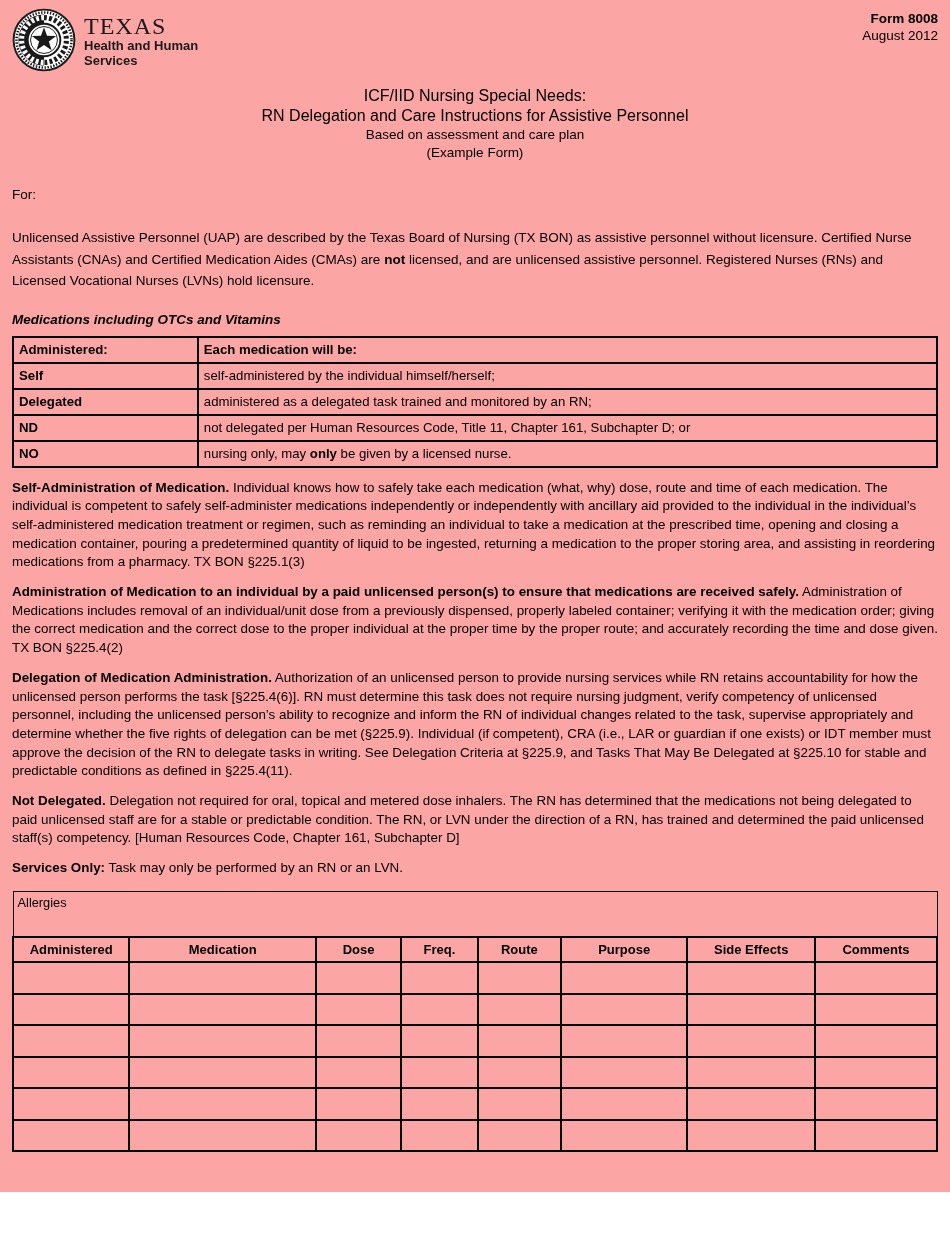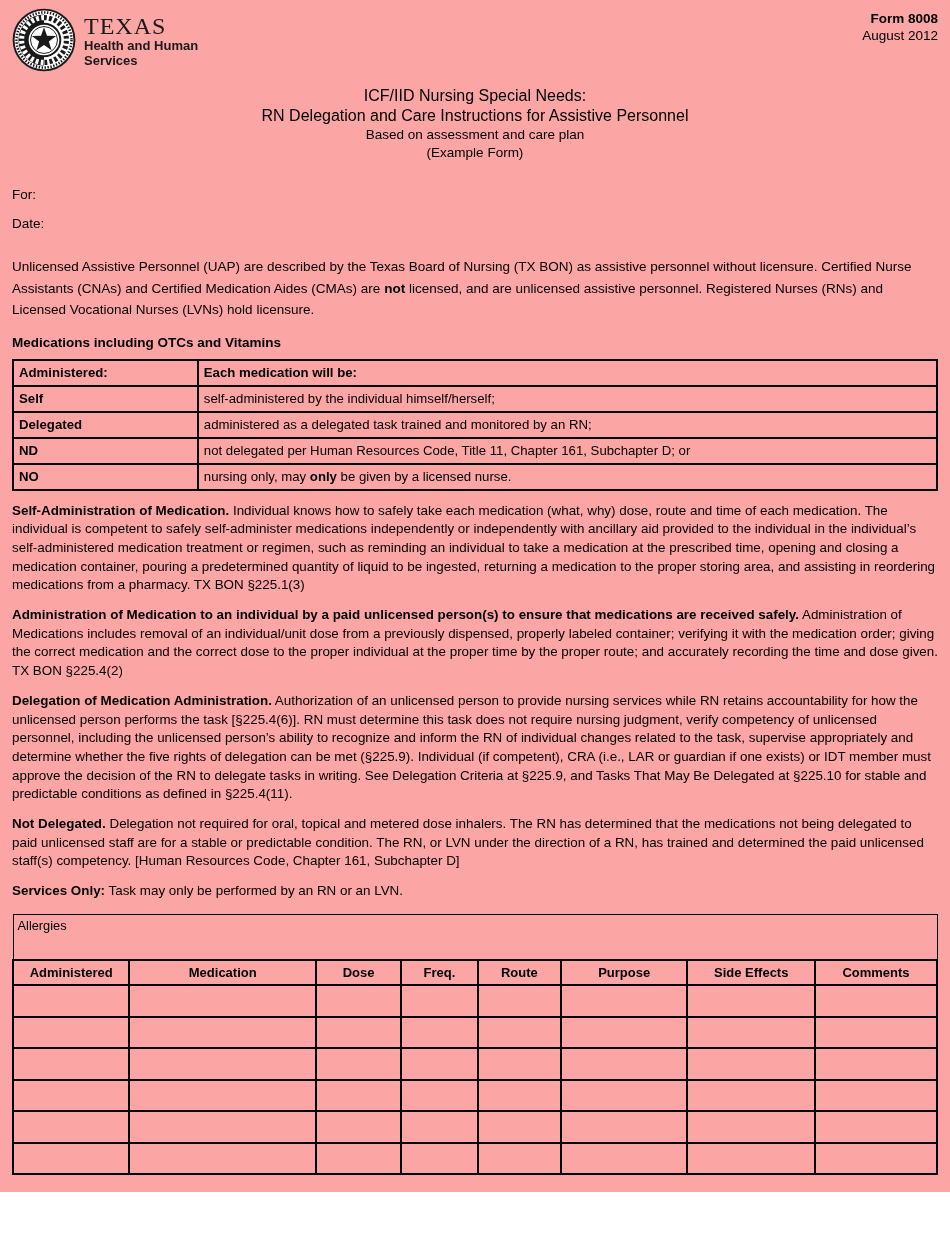--- a/index.html
+++ b/index.html
@@ -44,21 +44,21 @@
   .main-title { font-size: 16px; font-weight: normal; line-height: 20px; }
   .sub-title { font-size: 13.5px; line-height: 18px; }
 
   
   .field-line { font-size: 13.5px; }
   .for-line { margin-top: 25px; }
   .date-line { margin-top: 14px; }
 
   
   .intro { margin-top: 25px; font-size: 13.5px; line-height: 21.5px; }
-  .section-heading { margin-top: 14px; font-size: 13.5px; font-weight: bold; }
+  .section-heading { margin-top: 20px; font-size: 13.5px; font-weight: bold; font-style: italic; }
   .para { margin-top: 11px; font-size: 13.4px; line-height: 18.7px; }
   .para b.lead { font-weight: bold; }
 
   
   table.def-table {
     width: 100%;
     border-collapse: collapse;
     margin-top: 9px;
     table-layout: fixed;
   }
@@ -138,21 +138,20 @@
   <div class="content">
 
     <div class="title-block">
       <div class="main-title">ICF/IID Nursing Special Needs:</div>
       <div class="main-title">RN Delegation and Care Instructions for Assistive Personnel</div>
       <div class="sub-title">Based on assessment and care plan</div>
       <div class="sub-title">(Example Form)</div>
     </div>
 
     <div class="field-line for-line">For:</div>
-    <div class="field-line date-line">Date:</div>
 
     <p class="intro"><span>Unlicensed Assistive Personnel (UAP) are described by the Texas Board of Nursing (TX BON) as assistive personnel without licensure. Certified Nurse Assistants (CNAs) and Certified Medication Aides (CMAs) are </span><b>not</b><span> licensed, and are unlicensed assistive personnel. Registered Nurses (RNs) and Licensed Vocational Nurses (LVNs) hold licensure.</span></p>
 
     <div class="section-heading">Medications including OTCs and Vitamins</div>
 
     <table class="def-table">
       <colgroup>
           <col class="c-term">
           <col class="c-desc">
         </colgroup>

